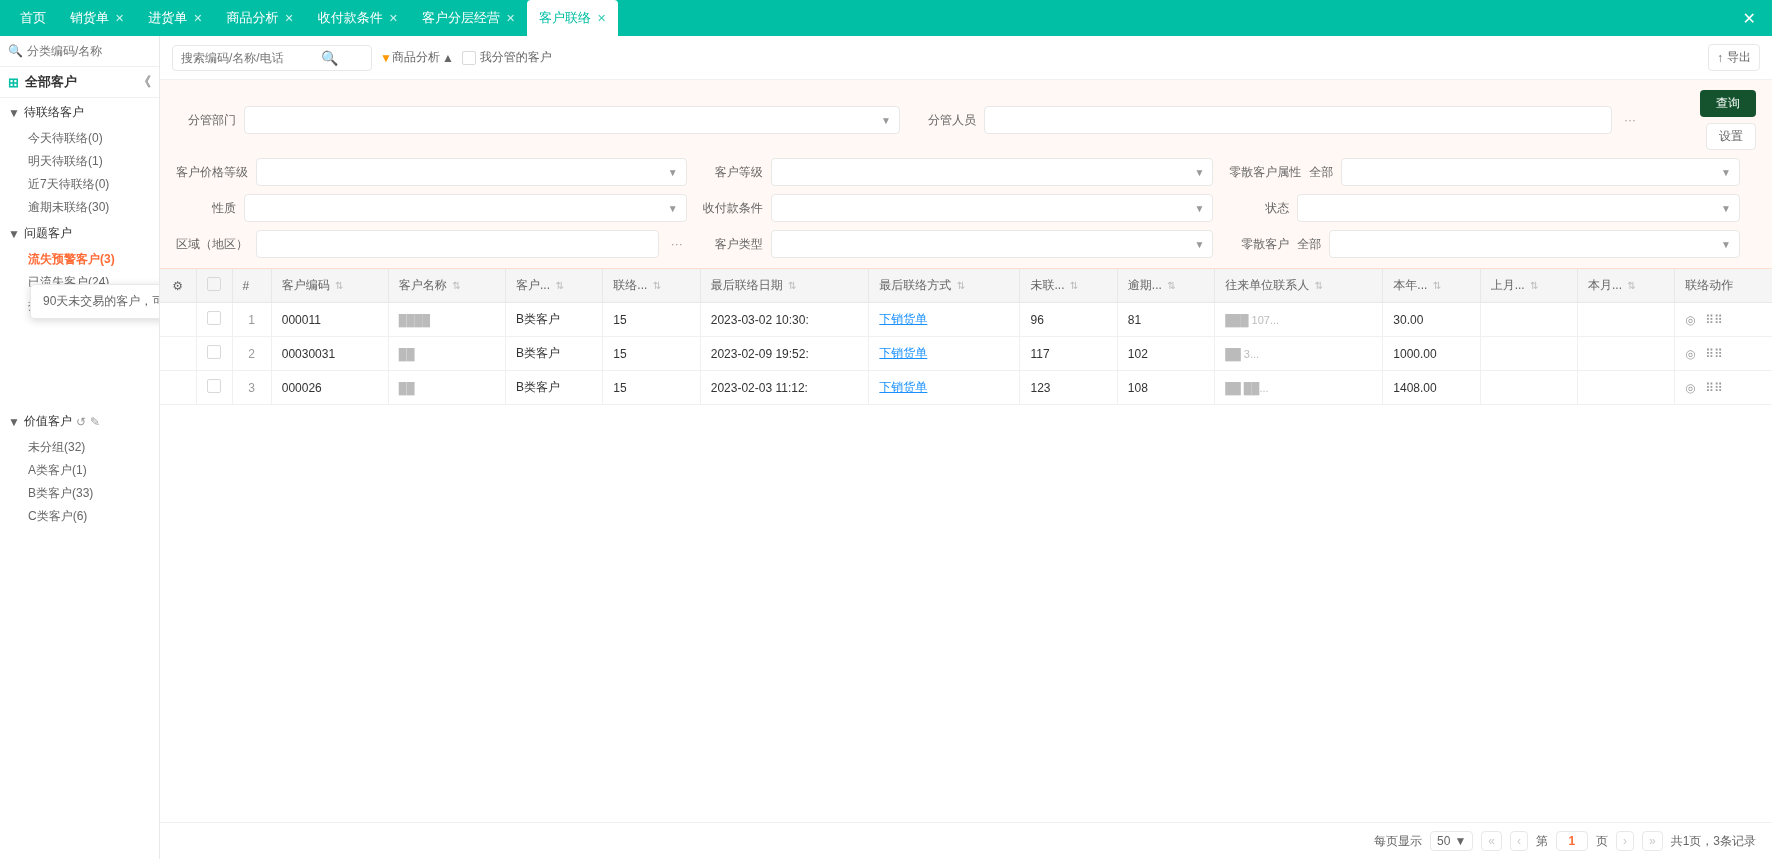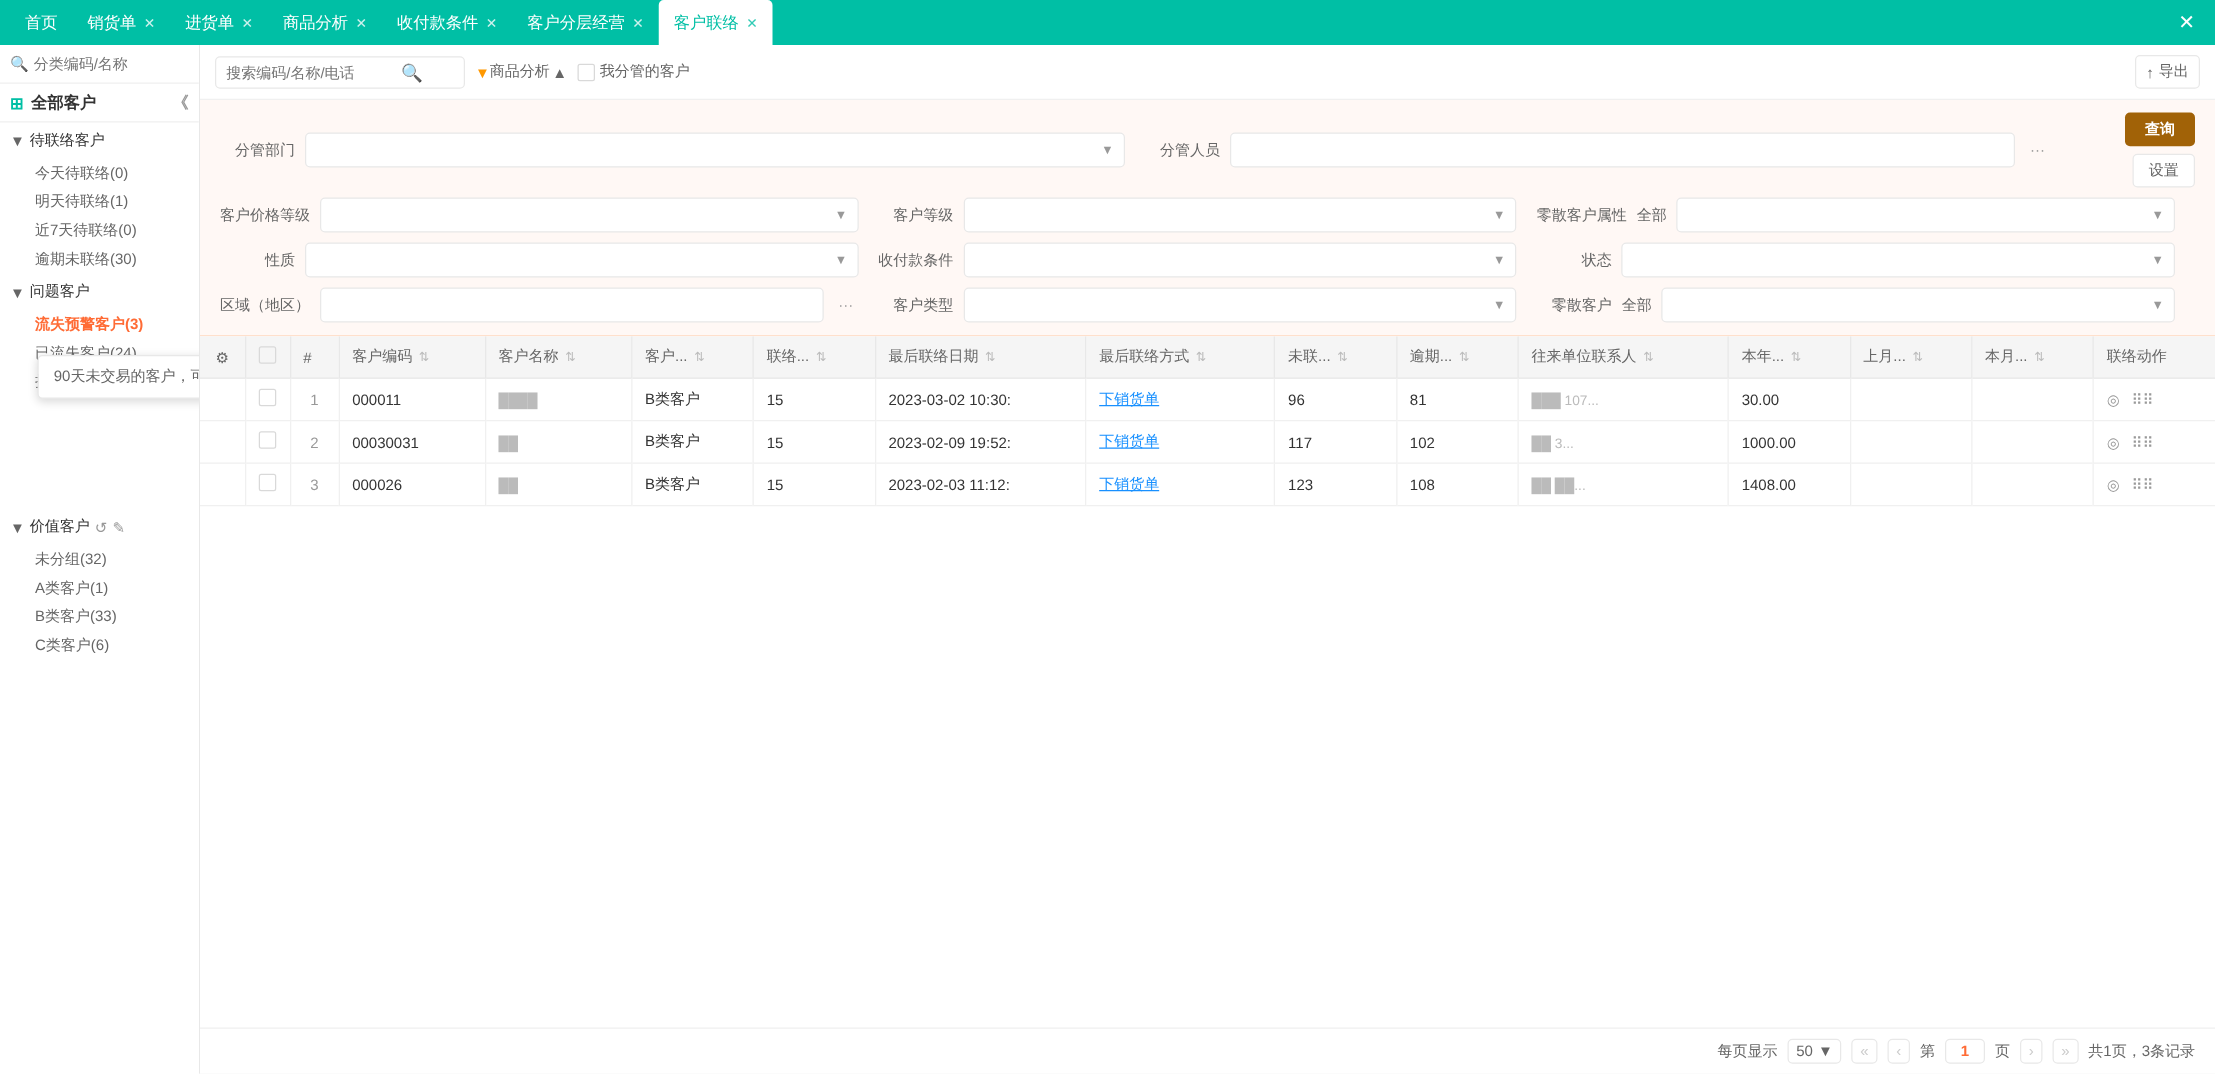--- a/index.html
+++ b/index.html
@@ -269,28 +269,27 @@
     }
     .filter-action-col {
       display: flex;
       flex-direction: column;
       align-items: flex-end;
       justify-content: center;
       gap: 6px;
       min-width: 100px;
     }
     .btn-query {
-      background: #a16207;
+      background: #14532d;
       color: white;
       border: none;
       border-radius: 4px;
       padding: 5px 16px;
       cursor: pointer;
       font-size: 12px;
-      font-weight: bold;
     }
     .btn-settings {
       background: white;
       color: #666;
       border: 1px solid #e8e8e8;
       border-radius: 4px;
       padding: 4px 12px;
       cursor: pointer;
       font-size: 12px;
     }

